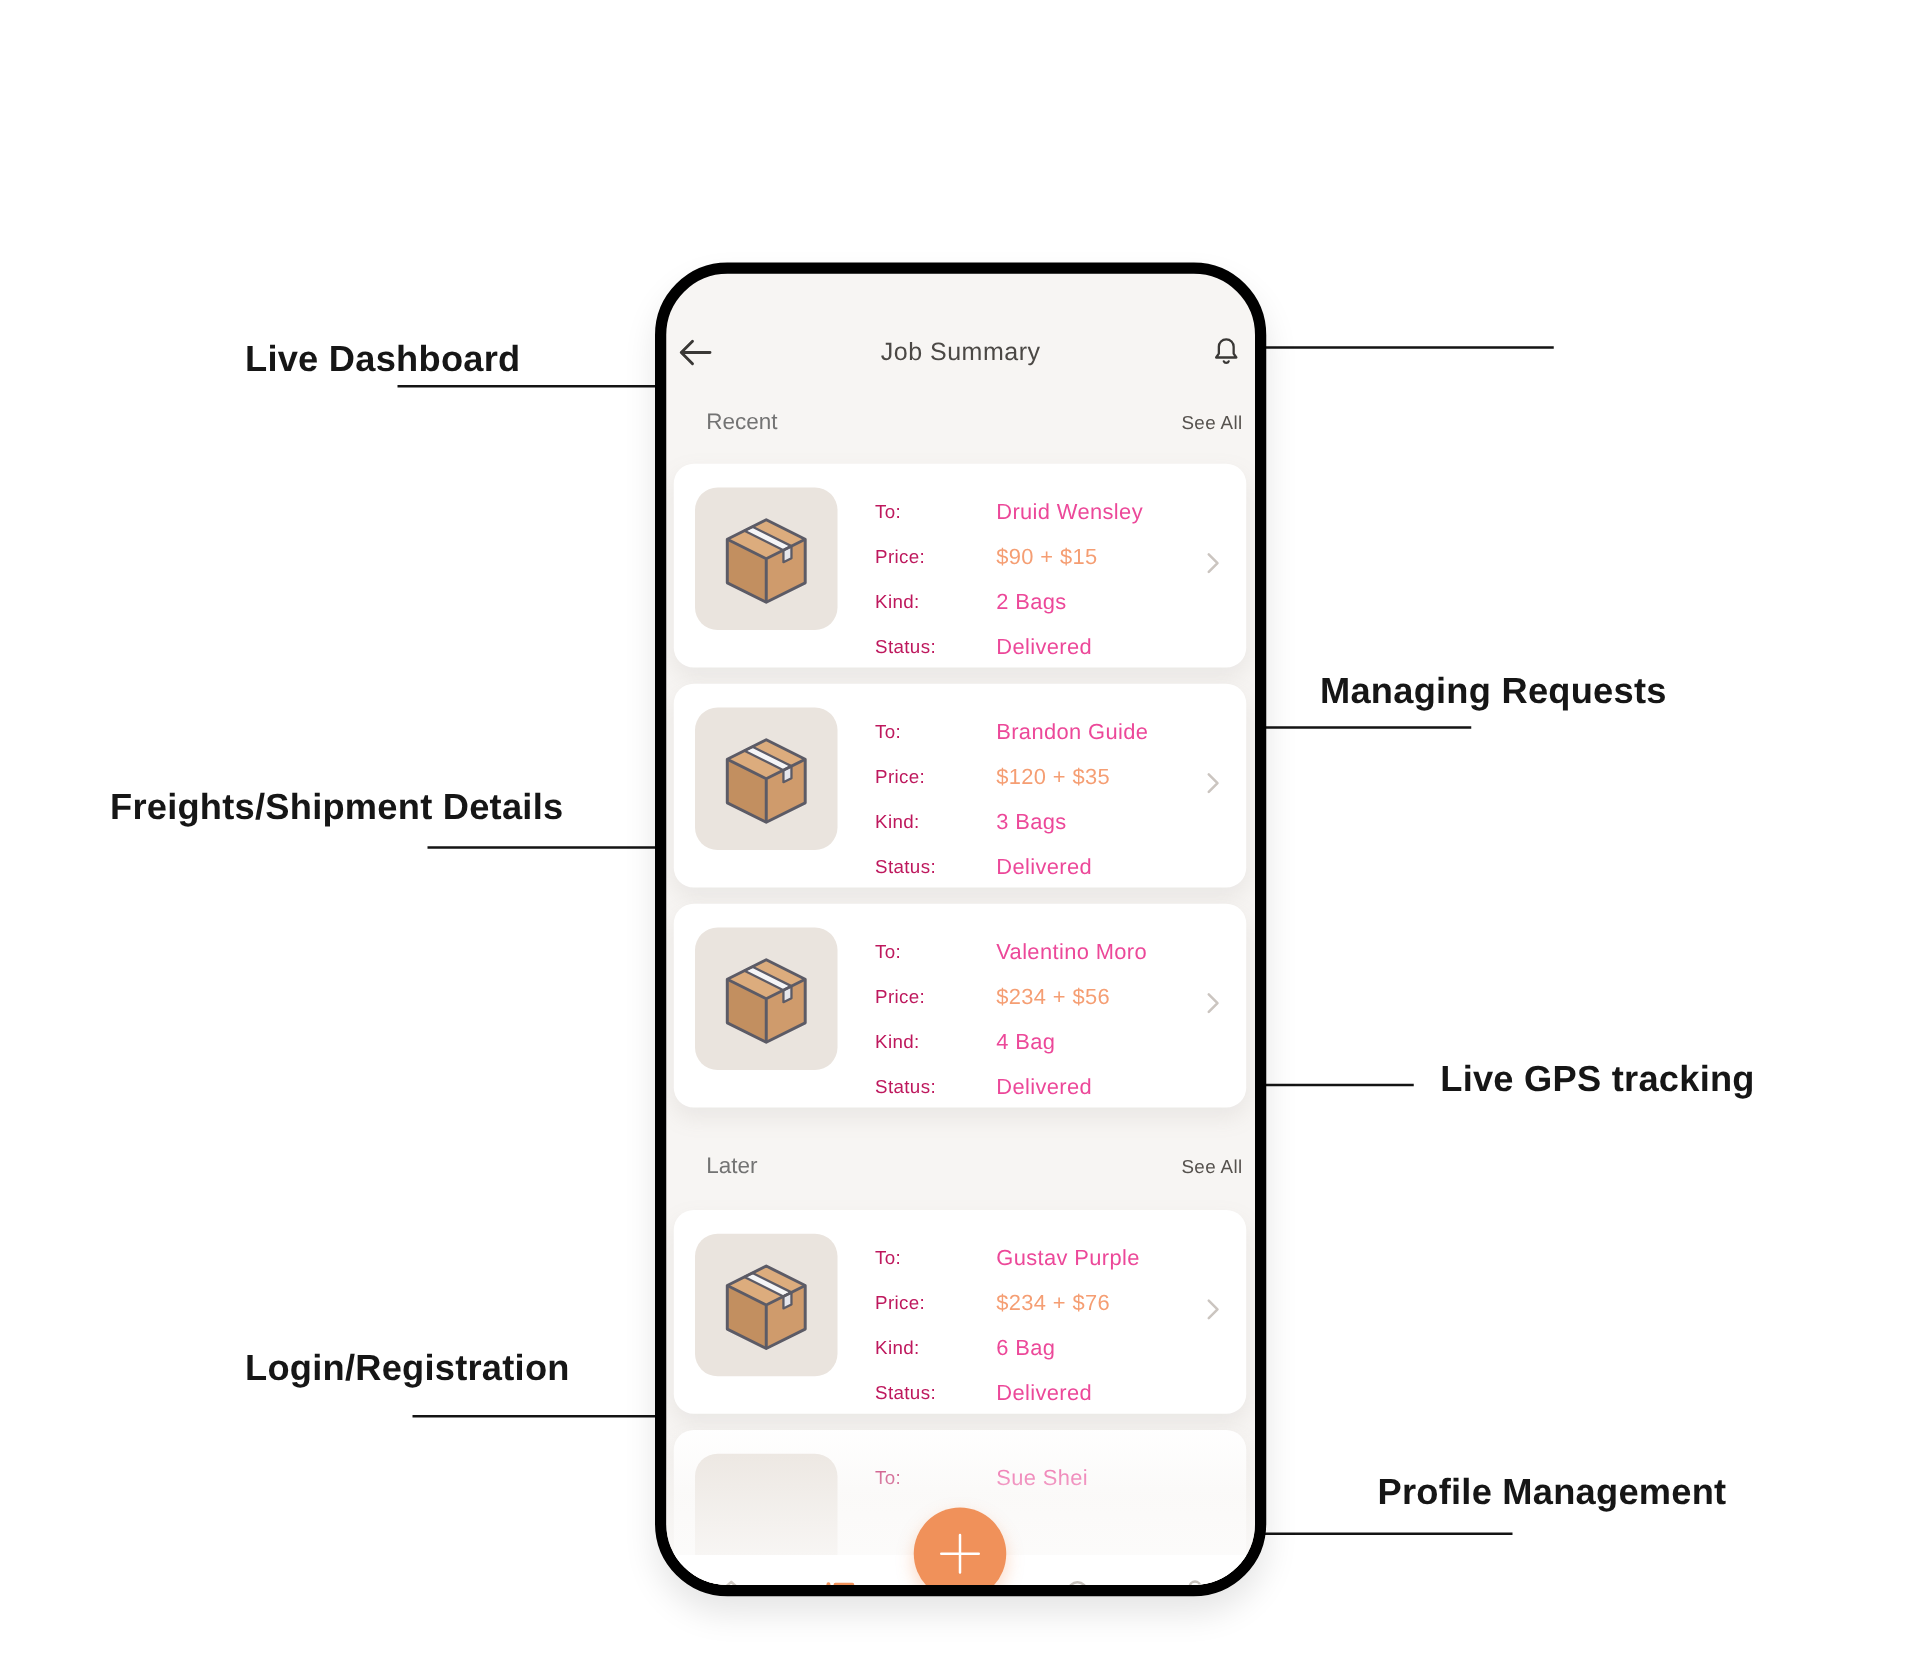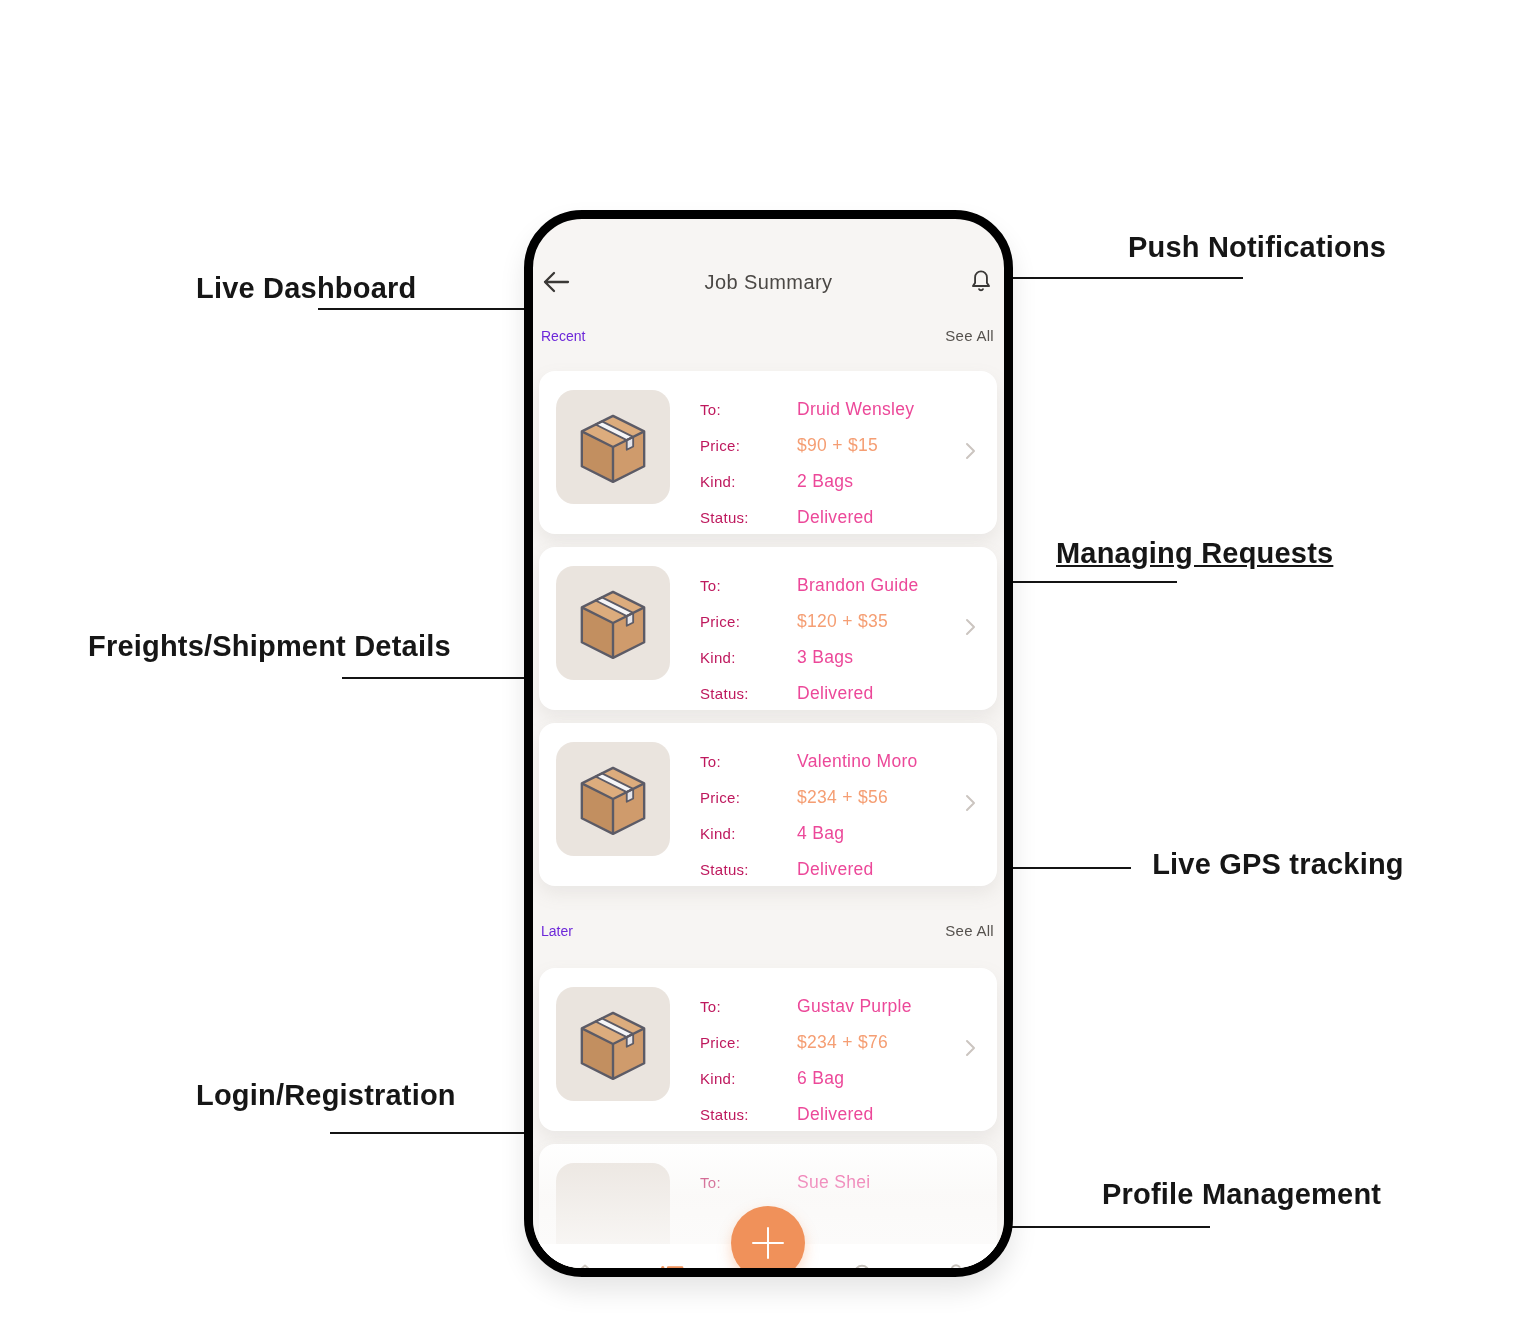--- a/index.html
+++ b/index.html
@@ -26,21 +26,21 @@
   .screen { position:relative; width:100%; height:100%; }
 
   .app-header { display:flex; align-items:center; justify-content:space-between;
     margin:46px 6px 0 6px; height:34px; }
   .app-title { font-size:20px; color:#4B4845; letter-spacing:0.4px; }
   .icon-btn { width:34px; height:34px; display:flex; align-items:center; justify-content:center; }
 
   .section-row { display:flex; align-items:baseline; justify-content:space-between;
     margin:28px 10px 0 8px; height:28px; }
   .section-row.later { margin-top:36px; }
-  .section-heading { font-size:14px; color:#6d28d9; }
+  .section-heading { font-size:18px; color:#737373;margin-left:24px; }
   .see-all { font-size:15px; color:#56524E; letter-spacing:0.3px; cursor:pointer; }
 
   .job-card { position:relative; margin:16px 7px 0 6px; height:163px; background:#ffffff;
     border-radius:16px; box-shadow:0 8px 18px rgba(150,140,130,0.13); display:flex; }
   .job-card + .job-card { margin-top:13px; }
   .card-later { margin-top:18px; }
   .card-partial { margin-top:15px; }
 
   .thumb { width:114px; height:114px; margin:19px 0 0 17px; background:#EAE4DE;
     border-radius:18px; display:flex; align-items:center; justify-content:center; flex:none; }
@@ -62,24 +62,23 @@
 </style>
 </head>
 <body>
 
 <div class="canvas">
 
 
   <div class="callout" style="left:196px; top:272px;">Live Dashboard</div>
   <div class="cline" style="left:318px; top:308px; width:231px;"></div>
 
-  <div class="callout" style="left:1128px; top:231px;">Push Notifications</div>
   <div class="cline" style="left:1006px; top:277px; width:237px;"></div>
 
-  <div class="callout" style="left:1056px; top:537px;text-decoration:underline;">Managing Requests</div>
+  <div class="callout" style="left:1056px; top:537px;">Managing Requests</div>
   <div class="cline" style="left:943px; top:581px; width:234px;"></div>
 
   <div class="callout" style="left:88px; top:630px;">Freights/Shipment Details</div>
   <div class="cline" style="left:342px; top:677px; width:262px;"></div>
 
   <div class="callout center" style="left:1118px; top:845px; width:320px;">
     <div>Live GPS tracking</div>
   </div>
   <div class="cline" style="left:912px; top:867px; width:219px;"></div>
 

